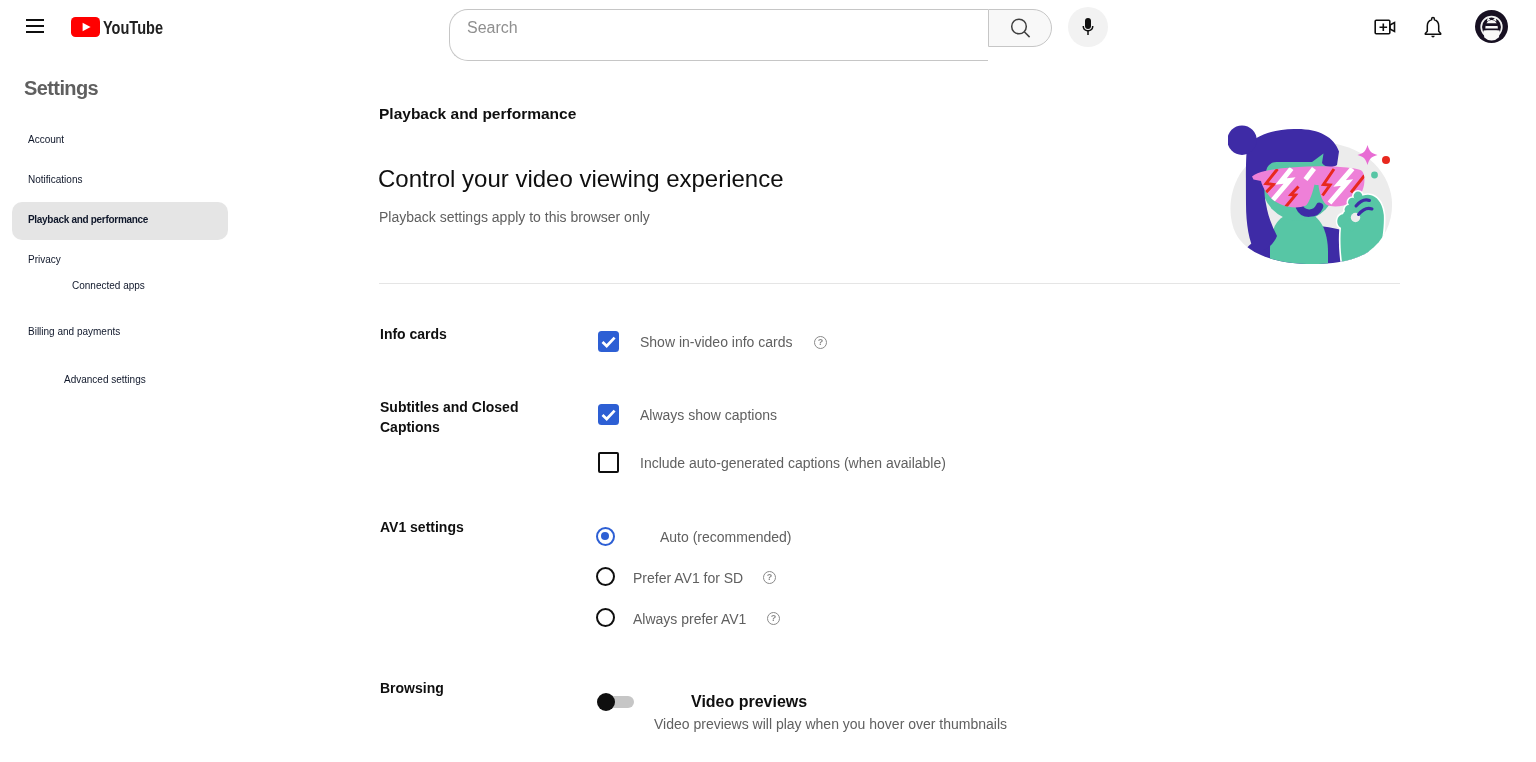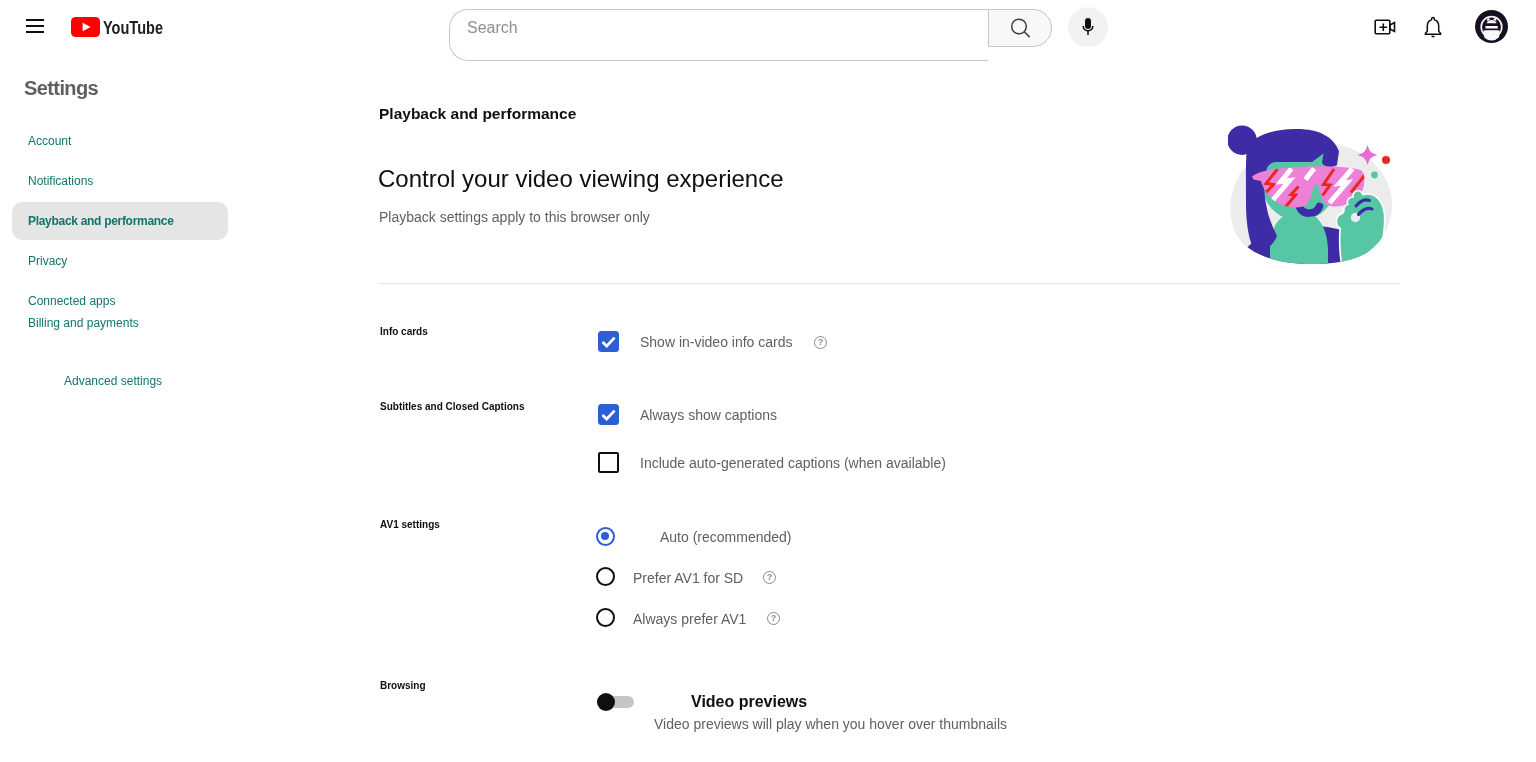--- a/index.html
+++ b/index.html
@@ -8,23 +8,23 @@
 .gray { color:#606060; }
 .dark { color:#0f0f0f; }
 .cb { position:absolute; width:21px; height:21px; }
 .cb.on { background:#2d5fd4; border-radius:3.5px; }
 .cb.off { background:#fff; border:2px solid #0f0f0f; border-radius:2px; }
 .radio { position:absolute; width:19px; height:19px; border-radius:50%; }
 .radio.sel { border:2.5px solid #2d5fd4; }
 .radio.sel::after { content:""; position:absolute; left:3px; top:3px; width:8px; height:8px; background:#2d5fd4; border-radius:50%; }
 .radio.un { border:2.5px solid #0f0f0f; }
 .help { position:absolute; width:13px; height:13px; border:1.2px solid #8a8a8a; border-radius:50%; color:#8a8a8a; font-size:9px; text-align:center; line-height:11px; font-weight:bold; }
-.row-label { position:absolute; left:380px; font-size:10px; font-weight:bold; color:#0f0f0f; }
+.row-label { position:absolute; left:380px; font-size:14px; font-weight:bold; color:#0f0f0f; }
 .row-text { position:absolute; font-size:14px; color:#606060; }
-.side-item { position:absolute; left:28px; font-size:12px; color:#0f766e; }
+.side-item { position:absolute; left:28px; font-size:10px; color:#0f172a; }
 </style>
 </head>
 <body>
 
 <div class="abs" style="left:26px; top:19px; width:18px; height:14px;">
   <div style="height:1.6px;background:#0f0f0f;"></div>
   <div style="height:1.6px;background:#0f0f0f;margin-top:4.4px;"></div>
   <div style="height:1.6px;background:#0f0f0f;margin-top:4.4px;"></div>
 </div>
 
@@ -76,22 +76,22 @@
   <rect x="9.9" y="13.3" width="13.4" height="2.7" rx="1.2" fill="#171022"></rect>
   <rect x="9.8" y="18.5" width="13.6" height="1.7" fill="#171022"></rect>
 </svg>
 
 <div class="abs" style="left:24px; top:77px; font-size:20px; font-weight:bold; color:#5f5f5f; letter-spacing:-0.6px;">Settings</div>
 <div class="abs" style="left:12px; top:202px; width:216px; height:38px; background:#e5e5e5; border-radius:10px;"></div>
 <div class="side-item" style="top:134px;">Account</div>
 <div class="side-item" style="top:174px;">Notifications</div>
 <div class="side-item" style="top:214px; font-weight:bold; letter-spacing:-0.3px;">Playback and performance</div>
 <div class="side-item" style="top:254px;">Privacy</div>
-<div class="side-item" style="top:294px;">Connected apps</div>
-<div class="side-item" style="top:316px;">Billing and payments</div>
+<div class="side-item" style="top:280px;margin-left:44px;">Connected apps</div>
+<div class="side-item" style="top:326px;">Billing and payments</div>
 <div class="side-item" style="top:374px;margin-left:36px;">Advanced settings</div>
 
 <div class="abs dark" style="left:379px; top:105px; font-size:15.5px; font-weight:bold;">Playback and performance</div>
 <div class="abs dark" style="left:378px; top:165px; font-size:24px;">Control your video viewing experience</div>
 <div class="abs gray" style="left:379px; top:209px; font-size:14px;">Playback settings apply to this browser only</div>
 <div class="abs" style="left:379px; top:283px; width:1021px; height:1px; background:#e5e5e5;"></div>
 
 <svg class="abs" style="left:1228px;top:122px;" width="168" height="144" viewBox="0 0 168 144">
   <defs>
     <clipPath id="gcl">

